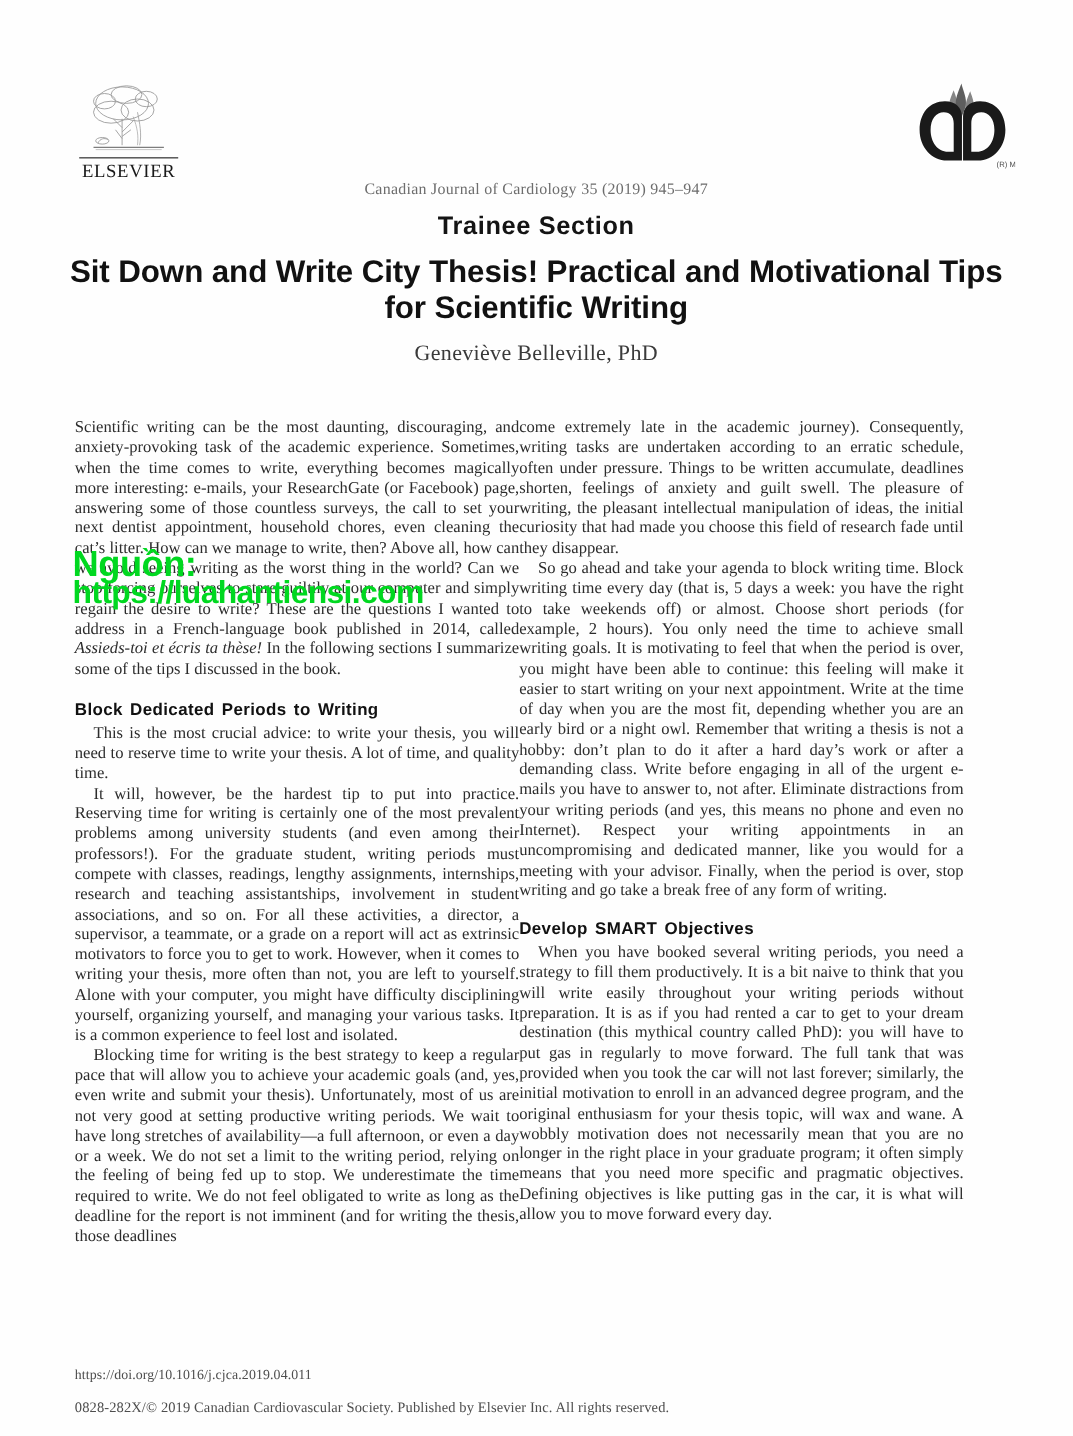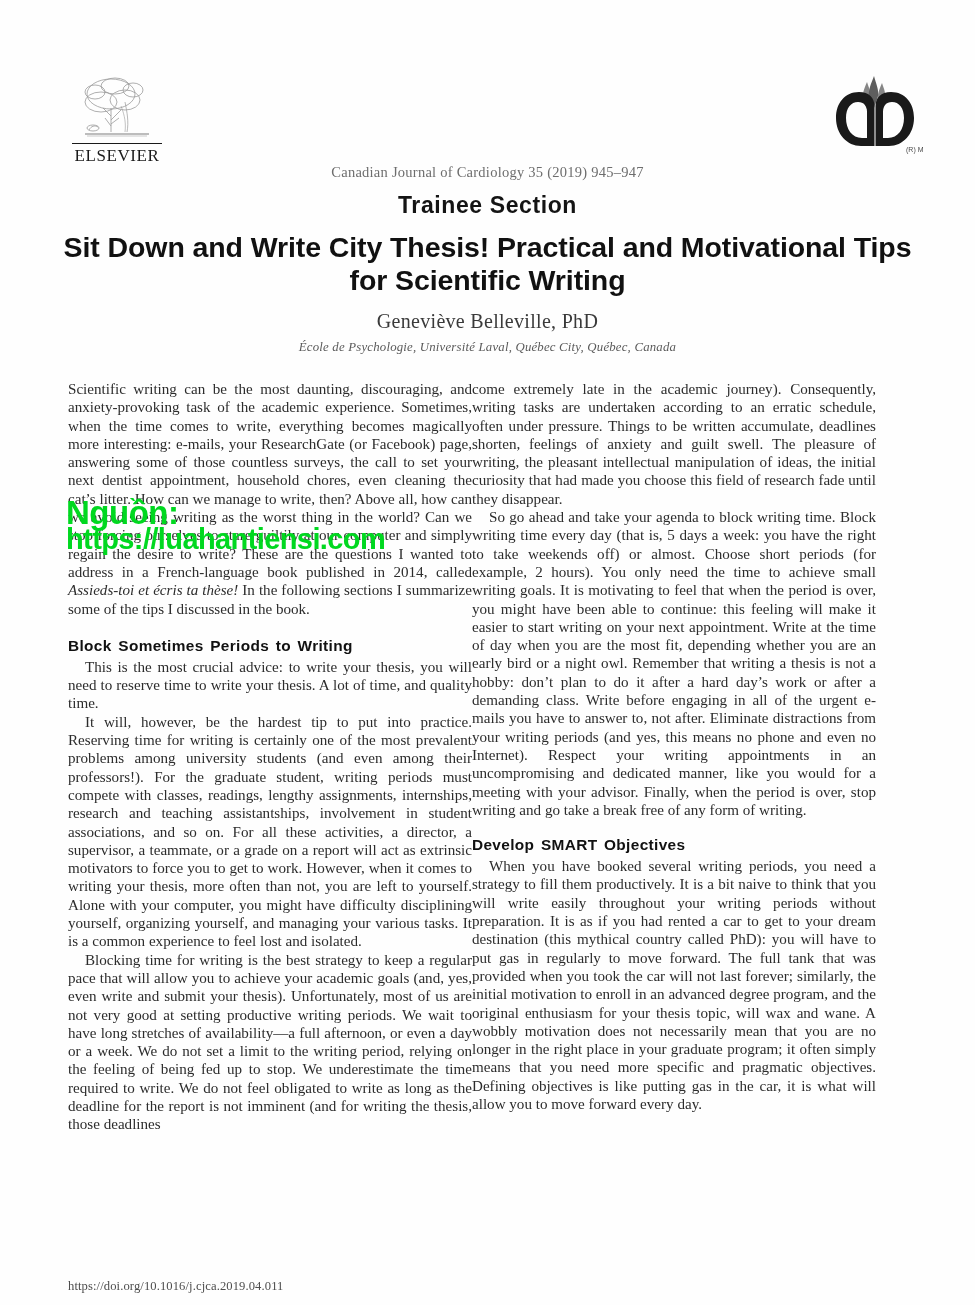--- a/index.html
+++ b/index.html
@@ -178,21 +178,20 @@
     position: absolute;
     left: 68px;
     top: 1243px;
     width: 845px;
     font-family: "Liberation Serif", serif;
     color: #4d4d4d;
   }
   .footer .doi {
     font-size: 12.6px;
     letter-spacing: 0.1px;
-    margin-top: 36px;
   }
   .footer .copyright {
     font-size: 13.2px;
     margin-top: 14px;
     letter-spacing: 0.1px;
   }
 </style>
 </head>
 <body>
 
@@ -248,29 +247,28 @@
       <text x="79" y="80" font-family="Liberation Sans, sans-serif" font-size="7" fill="#4a4a4a">(R) MC</text>
     </svg>
   </div>
 
   <div class="journal-line">Canadian Journal of Cardiology 35 (2019) 945–947</div>
 
   <div class="title-block">
     <div class="section-kicker">Trainee Section</div>
     <h1 class="article-title">Sit Down and Write City Thesis! Practical and Motivational Tips for Scientific Writing</h1>
     <div class="author">Geneviève Belleville, PhD</div>
-    <div class="affiliation">École de Psychologie, Université Laval, Québec City, Québec, Canada</div>
   </div>
 
   <div class="columns">
 
     <div class="column">
       <p class="body-par"><span>Scientific writing can be the most daunting, discouraging, and anxiety-provoking task of the academic experience. Sometimes, when the time comes to write, everything becomes magically more interesting: e-mails, your ResearchGate (or Facebook) page, answering some of those countless surveys, the call to set your next dentist appointment, household chores, even cleaning the cat’s litter. How can we manage to write, then? Above all, how can we avoid seeing writing as the worst thing in the world? Can we stop forcing ourselves to stare guiltily at our computer and simply regain the desire to write? These are the questions I wanted to address in a French-language book published in 2014, called </span><span class="ital">Assieds-toi et écris ta thèse!</span><span> In the following sections I summarize some of the tips I discussed in the book.</span></p>
 
-      <h2 class="sec-head first-head">Block Sometimes Periods to Writing</h2>
+      <h2 class="sec-head first-head">Block Dedicated Periods to Writing</h2>
 
       <p class="body-par indent">This is the most crucial advice: to write your thesis, you will need to reserve time to write your thesis. A lot of time, and quality time.</p>
       <p class="body-par indent">It will, however, be the hardest tip to put into practice. Reserving time for writing is certainly one of the most prevalent problems among university students (and even among their professors!). For the graduate student, writing periods must compete with classes, readings, lengthy assignments, internships, research and teaching assistantships, involvement in student associations, and so on. For all these activities, a director, a supervisor, a teammate, or a grade on a report will act as extrinsic motivators to force you to get to work. However, when it comes to writing your thesis, more often than not, you are left to yourself. Alone with your computer, you might have difficulty disciplining yourself, organizing yourself, and managing your various tasks. It is a common experience to feel lost and isolated.</p>
       <p class="body-par indent">Blocking time for writing is the best strategy to keep a regular pace that will allow you to achieve your academic goals (and, yes, even write and submit your thesis). Unfortunately, most of us are not very good at setting productive writing periods. We wait to have long stretches of availability—a full afternoon, or even a day or a week. We do not set a limit to the writing period, relying on the feeling of being fed up to stop. We underestimate the time required to write. We do not feel obligated to write as long as the deadline for the report is not imminent (and for writing the thesis, those deadlines</p>
     </div>
 
     <div class="column">
       <p class="body-par">come extremely late in the academic journey). Consequently, writing tasks are undertaken according to an erratic schedule, often under pressure. Things to be written accumulate, deadlines shorten, feelings of anxiety and guilt swell. The pleasure of writing, the pleasant intellectual manipulation of ideas, the initial curiosity that had made you choose this field of research fade until they disappear.</p>
       <p class="body-par indent">So go ahead and take your agenda to block writing time. Block writing time every day (that is, 5 days a week: you have the right to take weekends off) or almost. Choose short periods (for example, 2 hours). You only need the time to achieve small writing goals. It is motivating to feel that when the period is over, you might have been able to continue: this feeling will make it easier to start writing on your next appointment. Write at the time of day when you are the most fit, depending whether you are an early bird or a night owl. Remember that writing a thesis is not a hobby: don’t plan to do it after a hard day’s work or after a demanding class. Write before engaging in all of the urgent e-mails you have to answer to, not after. Eliminate distractions from your writing periods (and yes, this means no phone and even no Internet). Respect your writing appointments in an uncompromising and dedicated manner, like you would for a meeting with your advisor. Finally, when the period is over, stop writing and go take a break free of any form of writing.</p>
 

